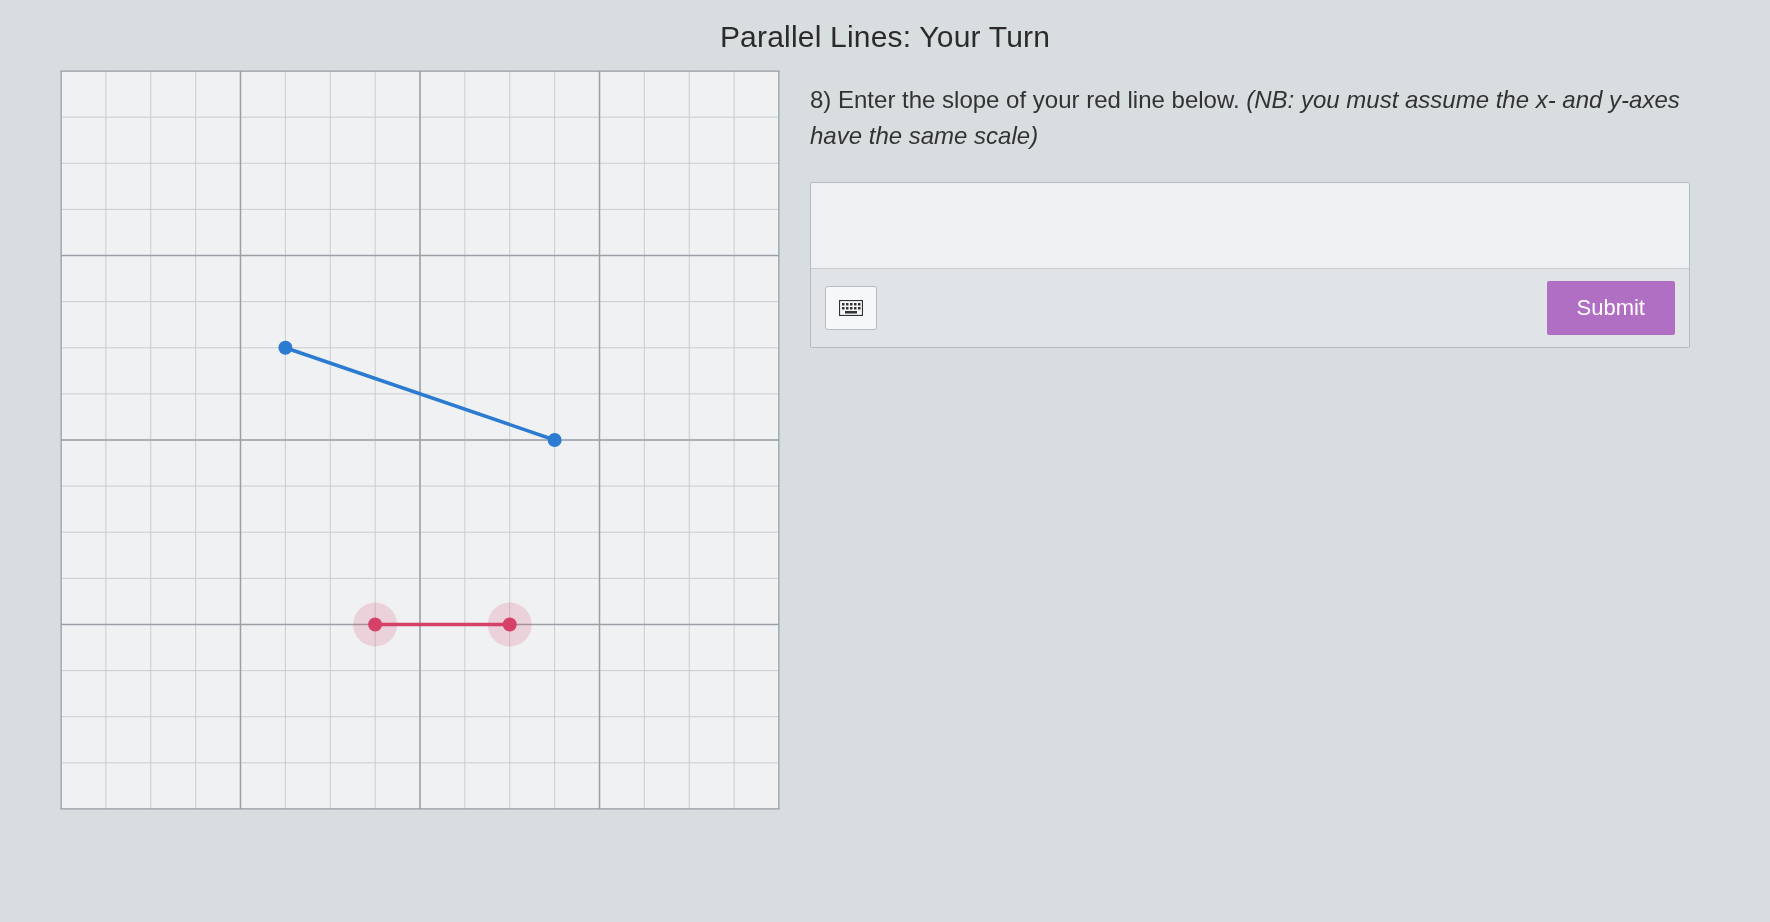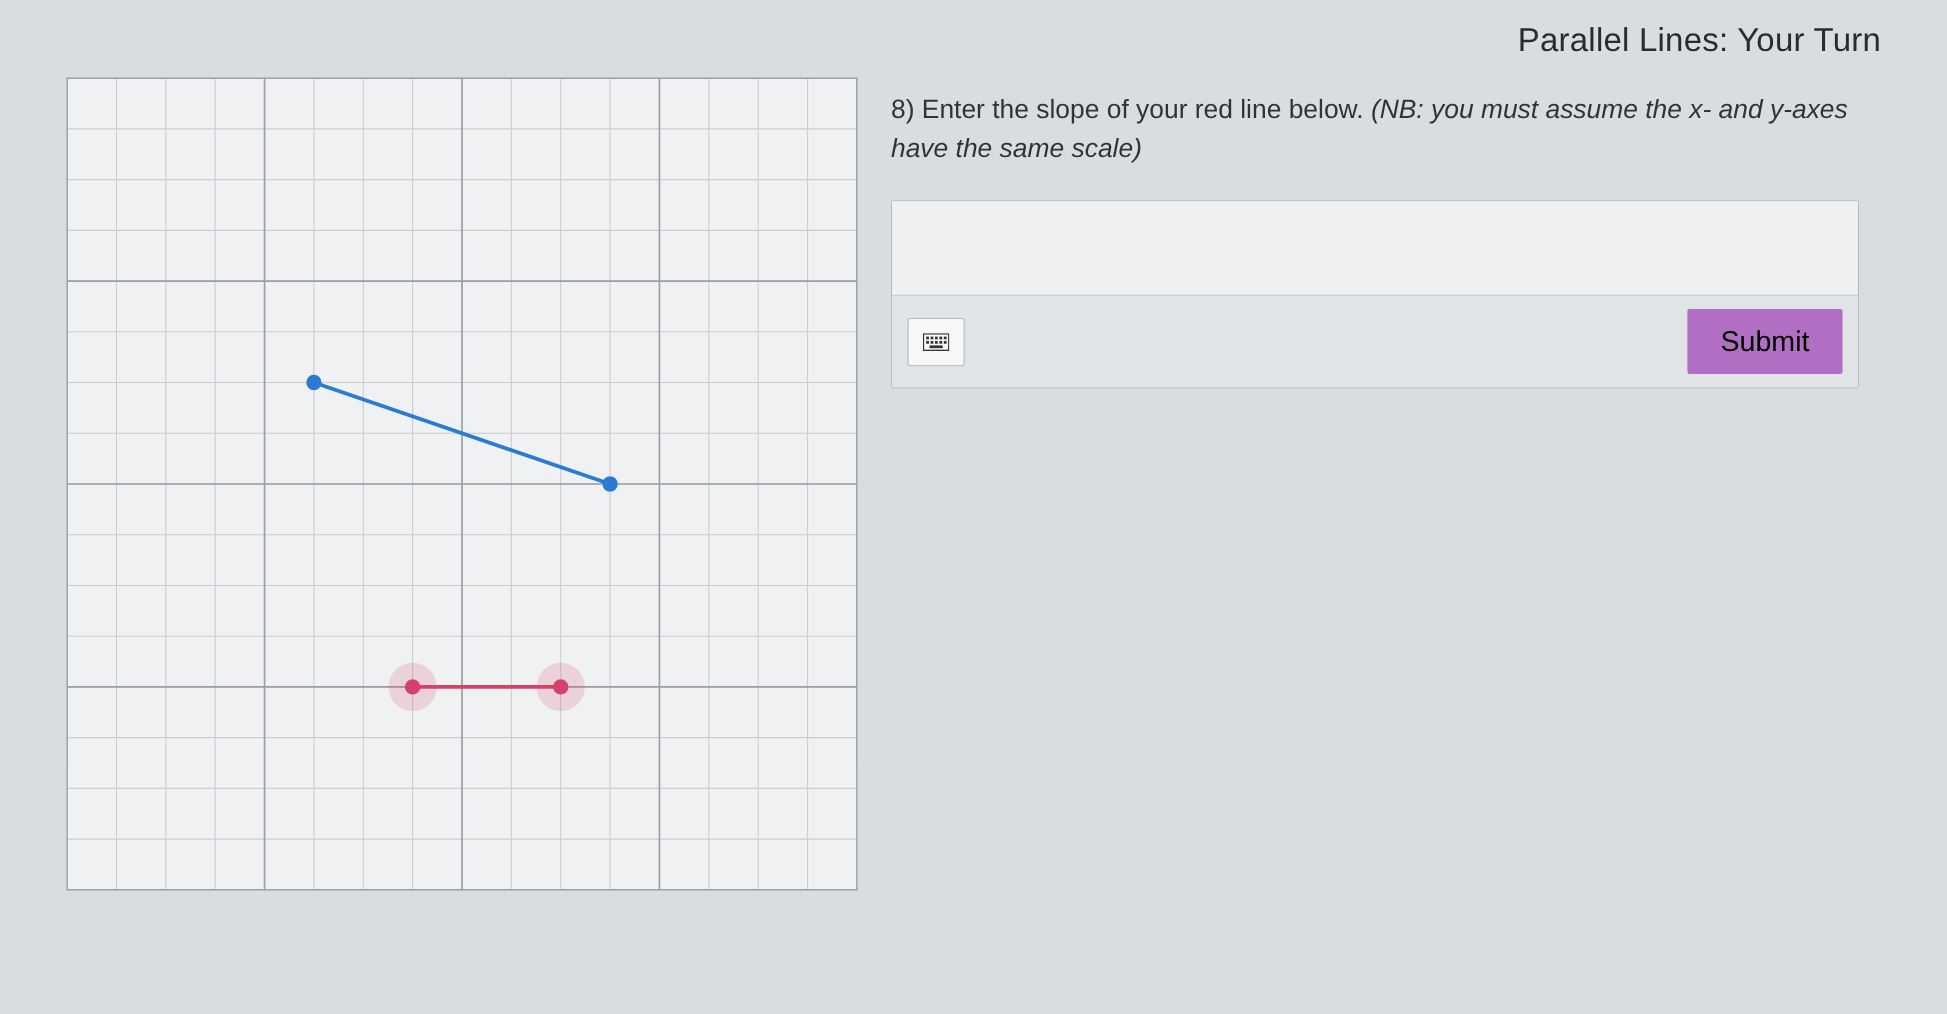--- a/index.html
+++ b/index.html
@@ -10,21 +10,21 @@
       height: 922px;
       overflow: hidden;
       color: #3a3a3a;
     }
     .page {
       width: 100%;
       height: 100%;
       padding: 20px 60px;
     }
     .title {
-      text-align: right;
+      text-align: center;
       font-size: 30px;
       font-weight: 500;
       color: #2b2b2b;
       margin-bottom: 16px;
       letter-spacing: 0.2px;
     }
     .content {
       display: flex;
       gap: 30px;
       align-items: flex-start;
@@ -84,23 +84,23 @@
       border: 1px solid #b5bbc0;
       background: #f6f7f8;
       border-radius: 3px;
       display: flex;
       align-items: center;
       justify-content: center;
       cursor: pointer;
     }
     .submit-btn {
       background: #b06fc2;
-      color: #000000;
+      color: #ffffff;
       border: none;
-      font-size: 26px;
+      font-size: 22px;
       padding: 14px 30px;
       border-radius: 2px;
       cursor: pointer;
     }
   </style>
 </head>
 <body>
 
 <div class="page">
   <h1 class="title">Parallel Lines: Your Turn</h1>

